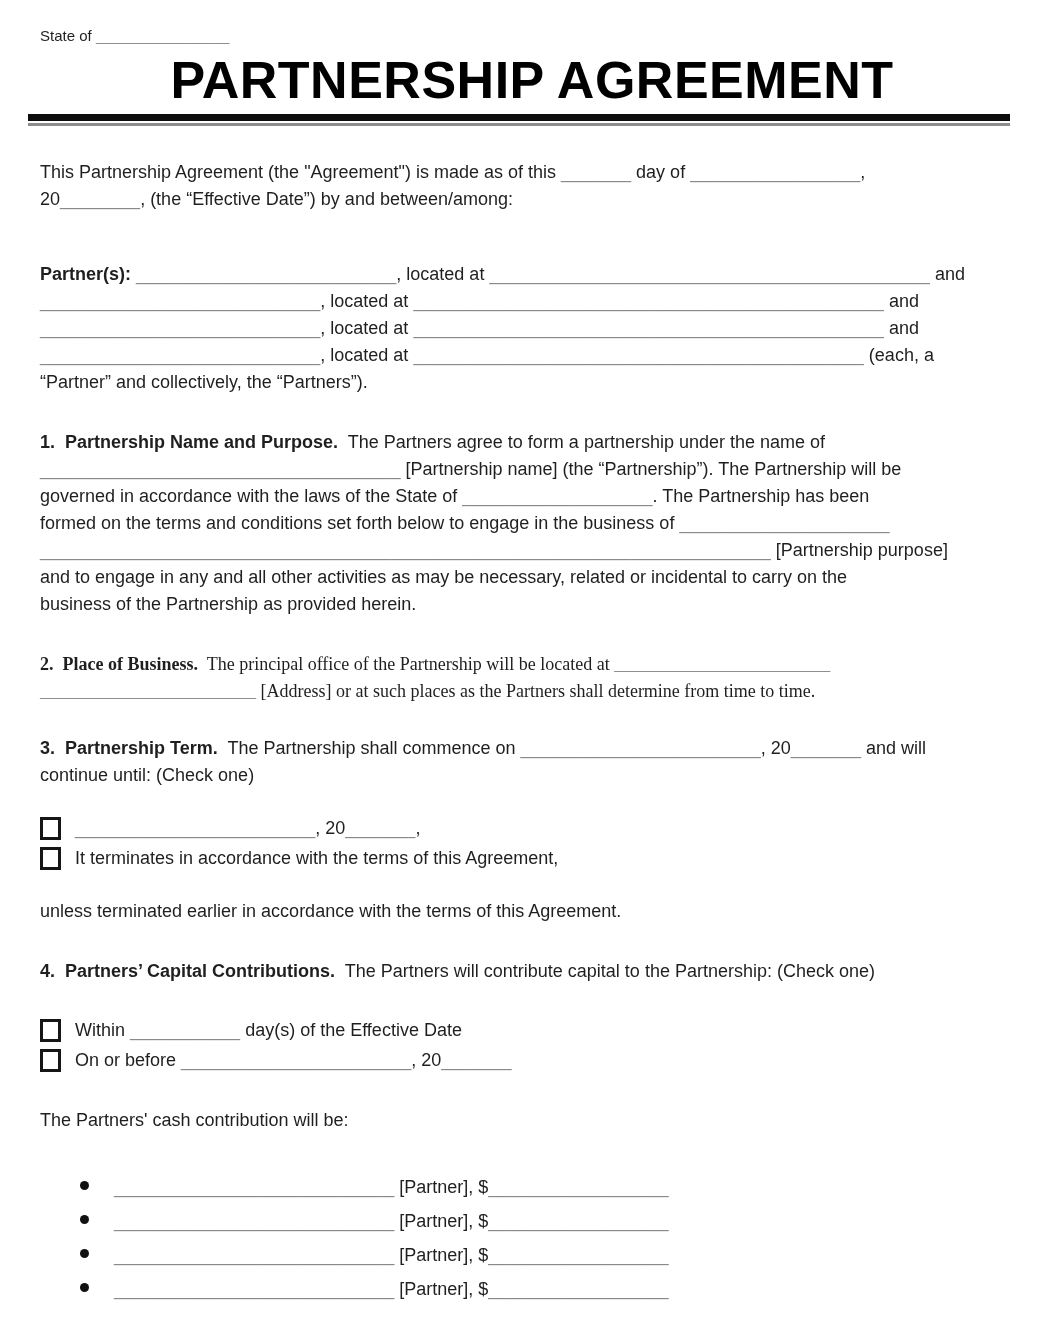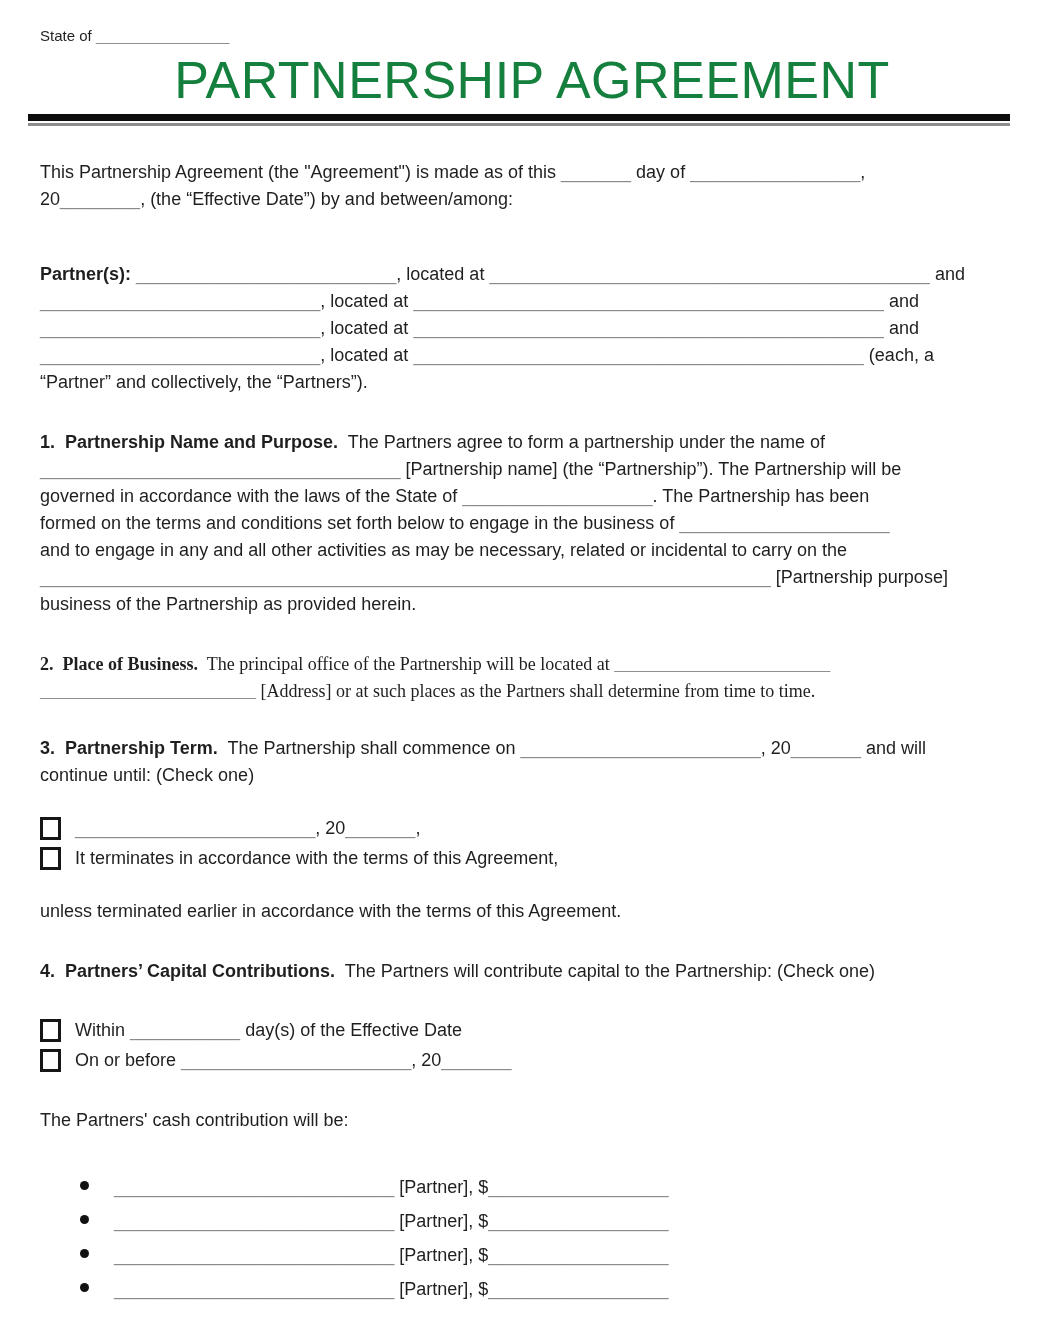--- a/index.html
+++ b/index.html
@@ -19,23 +19,23 @@
   .state-line {
     font-size: 15px;
     line-height: 20px;
     white-space: pre;
   }
   .doc-title {
     margin: 6px 0 0 0;
     text-align: center;
     font-size: 52px;
     line-height: 57px;
-    font-weight: normal;
+    font-weight: bold;
     letter-spacing: 0.5px;
-    color: #15803d;
+    color: #000000;
     white-space: pre;
   }
   .rule { margin: 5px 14px 0 -12px; }
   .rule-thick { height: 7px; background: #0d0d0d; }
   .rule-gap { height: 2px; background: #ffffff; }
   .rule-thin { height: 3px; background: #8d8d8d; }
 
   .para { margin: 0; }
   .line { white-space: pre; }
   .b { font-weight: bold; }
@@ -114,22 +114,22 @@
     <div class="line"><span class="blank">____________________________</span>, located at <span class="blank">_______________________________________________</span> and</div>
     <div class="line"><span class="blank">____________________________</span>, located at <span class="blank">_____________________________________________</span> (each, a</div>
     <div class="line">“Partner” and collectively, the “Partners”).</div>
   </div>
 
   <div class="para mt-s1">
     <div class="line"><span class="b">1.  Partnership Name and Purpose.</span><span>  The Partners agree to form a partnership under the name of</span></div>
     <div class="line"><span class="blank">____________________________________</span> [Partnership name] (the “Partnership”). The Partnership will be</div>
     <div class="line">governed in accordance with the laws of the State of <span class="blank">___________________</span>. The Partnership has been</div>
     <div class="line">formed on the terms and conditions set forth below to engage in the business of <span class="blank">_____________________</span></div>
+    <div class="line"><span class="blank">_________________________________________________________________________</span> [Partnership purpose]</div>
     <div class="line">and to engage in any and all other activities as may be necessary, related or incidental to carry on the</div>
-    <div class="line"><span class="blank">_________________________________________________________________________</span> [Partnership purpose]</div>
     <div class="line">business of the Partnership as provided herein.</div>
   </div>
 
   <div class="para mt-s2">
     <div class="line"><span class="b">2.  Place of Business.</span><span>  The principal office of the Partnership will be located at <span class="blank">________________________</span></span></div>
     <div class="line"><span class="blank">________________________</span> [Address] or at such places as the Partners shall determine from time to time.</div>
   </div>
 
   <div class="para mt-s3">
     <div class="line"><span class="b">3.  Partnership Term.</span><span>  The Partnership shall commence on <span class="blank">________________________</span>, 20<span class="blank">_______</span> and will</span></div>

